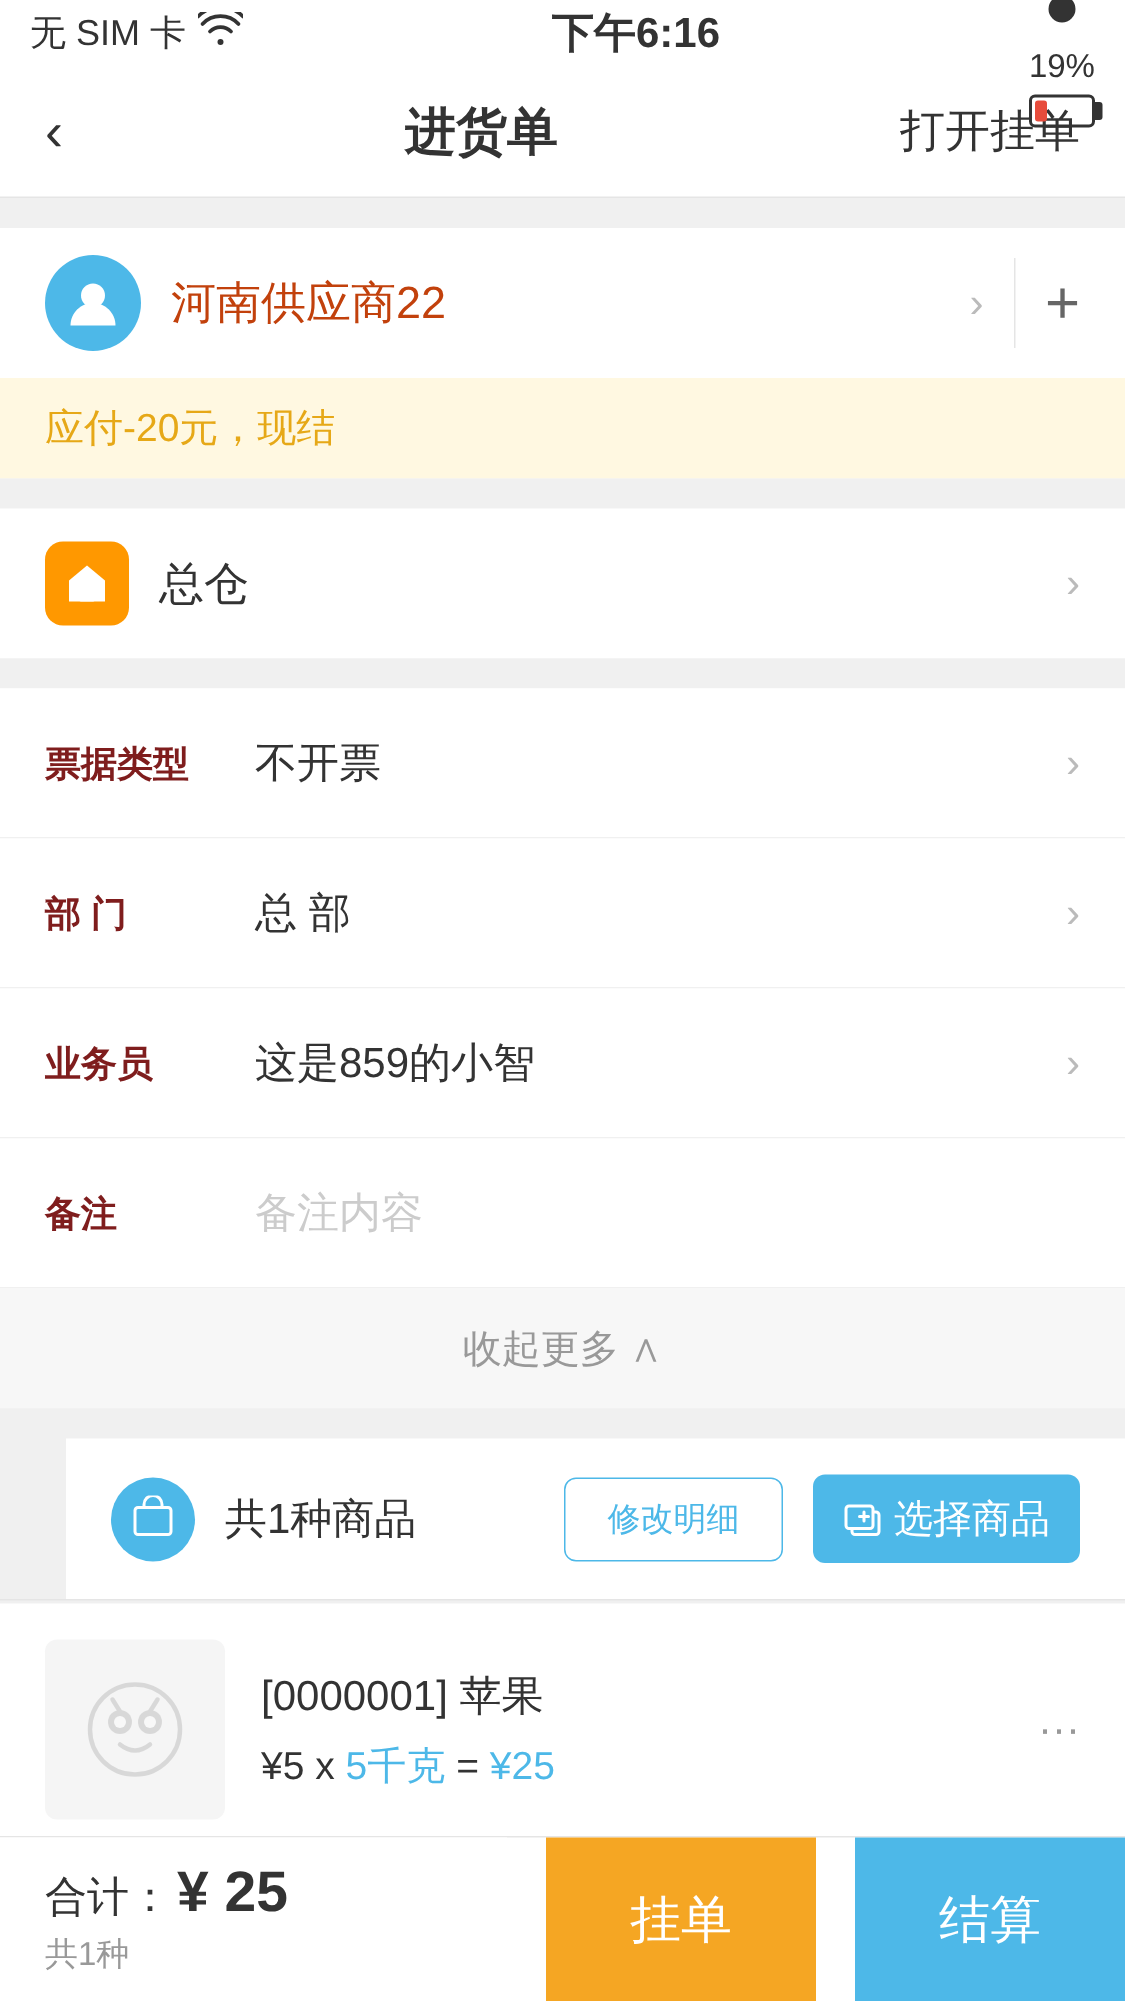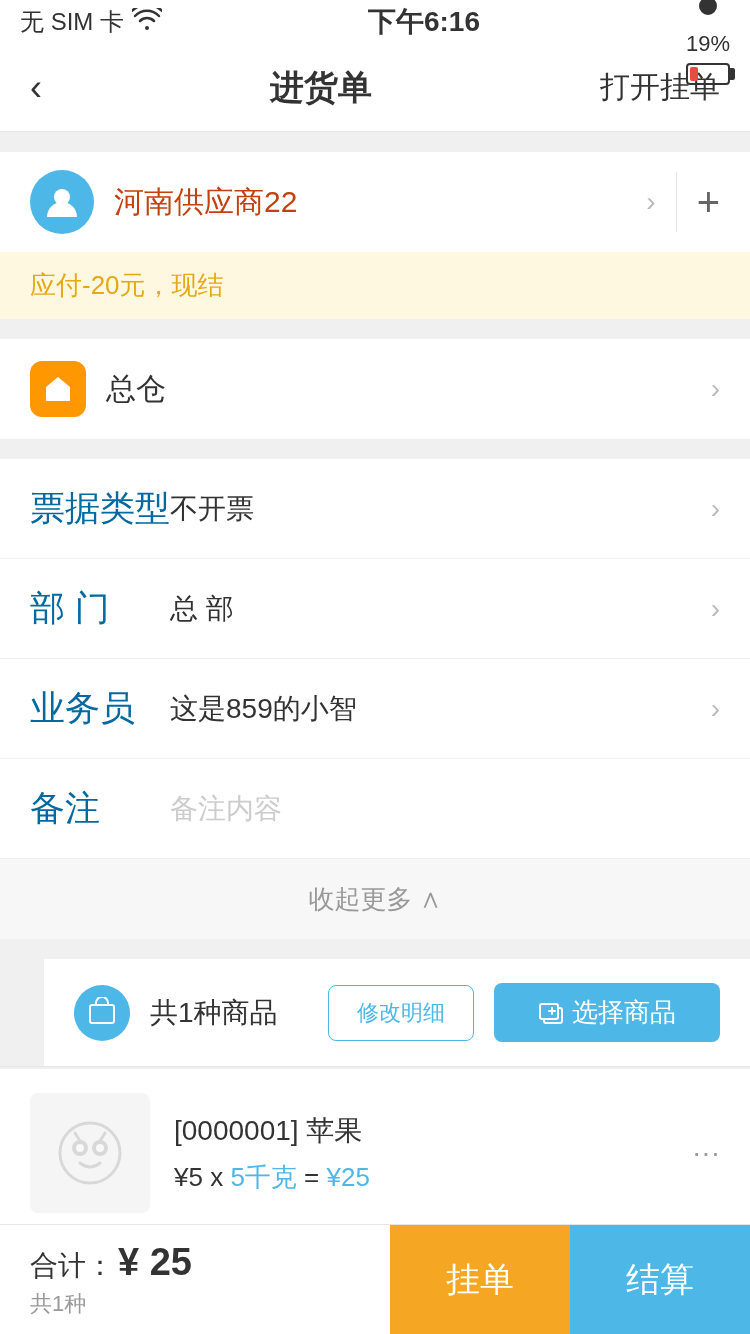--- a/index.html
+++ b/index.html
@@ -104,21 +104,21 @@
 
     
     .form-row {
       display: flex;
       align-items: center;
       padding: 0 30px;
       height: 100px;
       background: #fff;
       border-bottom: 1px solid #f0f0f0;
     }
-    .form-label { width: 140px; font-size: 35px; color: #0369a1; flex-shrink: 0; }
+    .form-label { width: 140px; font-size: 24px; color: #7f1d1d; flex-shrink: 0; font-weight: bold; }
     .form-value { flex: 1; font-size: 28px; color: #333; }
     .form-value.placeholder { color: #ccc; }
 
     
     .collapse-btn {
       display: flex;
       align-items: center;
       justify-content: center;
       height: 80px;
       background: #f7f7f7;
@@ -149,21 +149,21 @@
       border-radius: 8px;
       padding: 12px 28px;
       font-size: 22px;
       cursor: pointer;
     }
     .btn-primary {
       background: #4db8e8;
       color: #fff;
       border: none;
       border-radius: 8px;
-      padding: 12px 44px;
+      padding: 12px 20px;
       font-size: 26px;
       cursor: pointer;
       display: flex;
       align-items: center;
       gap: 8px;
     }
 
     
     .product-item {
       background: #fff;
@@ -193,20 +193,21 @@
     .bottom-bar {
       position: fixed;
       bottom: 0;
       left: 0;
       width: 750px;
       height: 110px;
       display: flex;
       align-items: stretch;
       background: #fff;
       border-top: 1px solid #e5e5e5;
+      gap: 26px;
     }
     .bottom-total {
       flex: 1;
       display: flex;
       flex-direction: column;
       justify-content: center;
       padding: 0 30px;
       background: #fff;
     }
     .bottom-total-line2 { font-size: 22px; color: #999; margin-top: 4px; }

